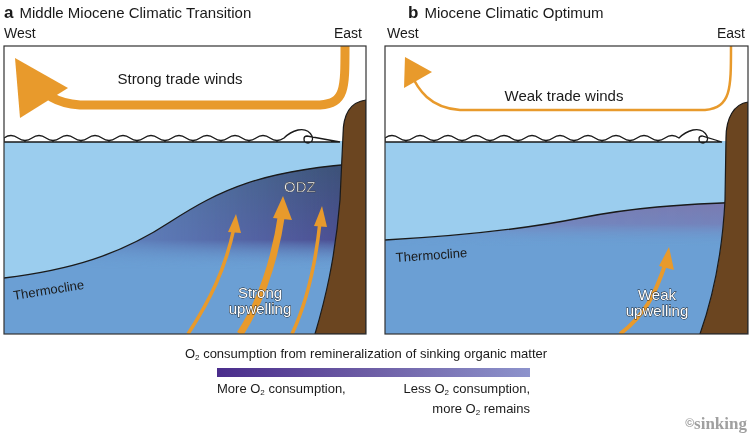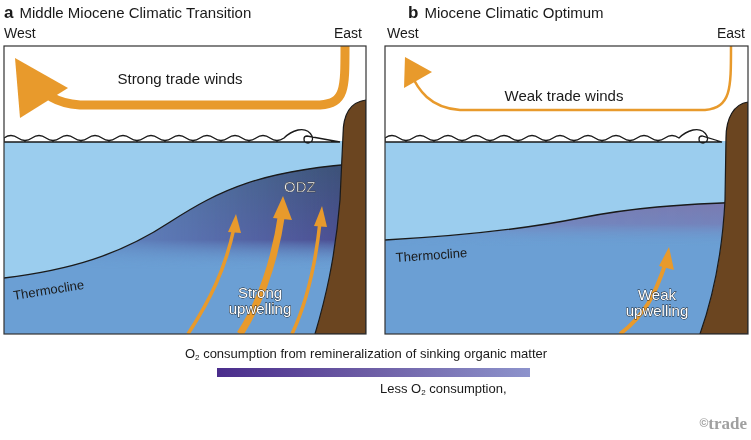--- a/index.html
+++ b/index.html
@@ -6,21 +6,21 @@
   body { width: 751px; height: 440px; position: relative; overflow: hidden;
          font-family: "Liberation Sans", sans-serif; color: #1a1a1a; }
   .panel-title { position: absolute; top: 3px; font-size: 15px; white-space: nowrap; }
   .panel-title .letter { font-weight: bold; font-size: 17px; margin-right: 6px; }
   .dir-label { position: absolute; top: 25px; font-size: 14px; text-align: center; }
   svg.scene { position: absolute; left: 0; top: 0; }
   .legend-title { position: absolute; top: 346px; left: 0; width: 732px; text-align: center; font-size: 13px; }
   .colorbar { position: absolute; left: 217px; top: 368px; width: 313px; height: 9px;
               background: linear-gradient(to right, #4a2d8c, #6e5fa6 50%, #8d93cc); }
   .legend-left { position: absolute; left: 217px; top: 381px; font-size: 13px; line-height: 16px; }
-  .legend-right { position: absolute; left: 380px; width: 150px; top: 381px; font-size: 13px; line-height: 16px; }
+  .legend-right { position: absolute; left: 380px; width: 150px; top: 381px; font-size: 13px; line-height: 16px; text-align: right; }
   sub { font-size: 8px; vertical-align: -2px; }
   .credit { position: absolute; right: 4px; top: 414px; font-family: "Liberation Serif", serif;
             font-weight: bold; font-size: 17px; color: #a0a0a0; }
   .credit .copy { font-size: 12px; font-family: "Liberation Sans", sans-serif; vertical-align: 2px; }
 </style>
 </head>
 <body>
 
 <div class="panel-title" style="left:4px;">
   <span class="letter">a</span><span>Middle Miocene Climatic Transition</span>
@@ -132,20 +132,22 @@
     <text x="657" y="300">Weak</text>
     <text x="657" y="316">upwelling</text>
   </g>
 </svg>
 
 <div class="legend-title">
   <span>O</span><sub>2</sub><span> consumption from remineralization of sinking organic matter</span>
 </div>
 <div class="colorbar"></div>
 <div class="legend-left">
+  <div><span>More O</span><sub>2</sub><span> consumption,</span></div>
 </div>
 <div class="legend-right">
   <div><span>Less O</span><sub>2</sub><span> consumption,</span></div>
+  <div><span>more O</span><sub>2</sub><span> remains</span></div>
 </div>
 
 <div class="credit">
-  <span class="copy">©</span><span>trade</span>
+  <span class="copy">©</span><span>sinking</span>
 </div>
 
 </body></html>

